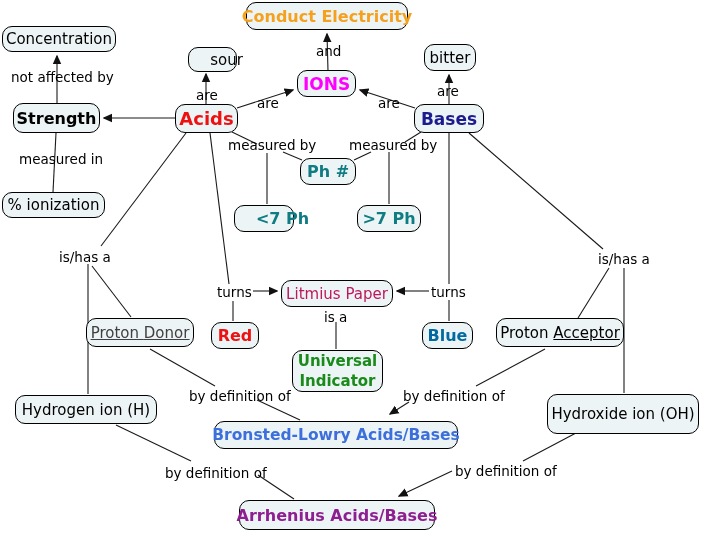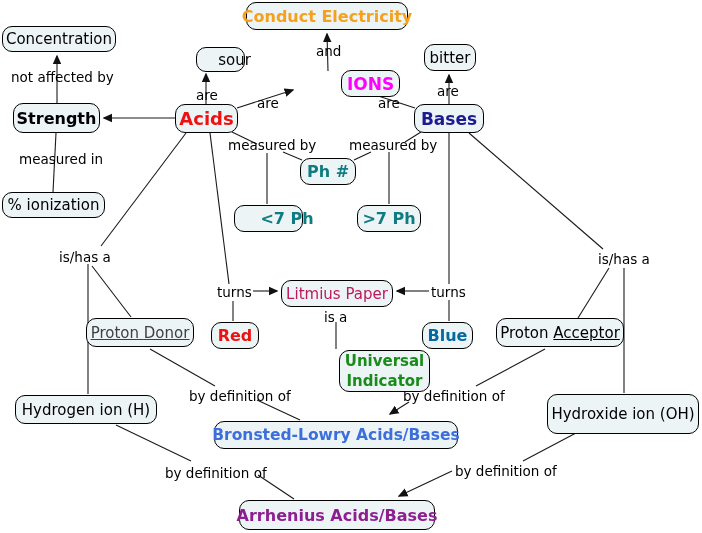--- a/index.html
+++ b/index.html
@@ -15,30 +15,30 @@
     font-size:15px;color:#000;white-space:nowrap;
   }
   .bold{font-weight:bold;}
   .wrap{white-space:normal;line-height:1.35;}
   .u{text-decoration:underline;}
   .elabel{
     position:absolute;z-index:2;font-size:13.5px;color:#000;white-space:nowrap;
   }
   
   #n-concentration{left:2px;top:26px;width:114px;height:26px;}
-  #n-sour{left:196px;top:47px;width:49px;height:25px;padding-left:28px;}
+  #n-sour{left:188px;top:47px;width:49px;height:25px;padding-left:28px;}
   #n-conduct{left:246px;top:2px;width:162px;height:28px;font-size:16px;}
   #n-bitter{left:424px;top:44px;width:52px;height:27px;}
-  #n-ions{left:297px;top:70px;width:59px;height:27px;font-size:17px;margin-left:44px;}
+  #n-ions{left:297px;top:70px;width:59px;height:27px;font-size:17px;}
   #n-strength{left:13px;top:103px;width:87px;height:30px;font-size:16px;}
   #n-acids{left:175px;top:104px;width:63px;height:29px;font-size:18px;}
   #n-bases{left:414px;top:104px;width:70px;height:29px;font-size:17px;}
   #n-pct-ionization{left:2px;top:192px;width:103px;height:26px;text-align:center;}
   #n-ph-number{left:300px;top:158px;width:56px;height:27px;font-size:16px;}
-  #n-below-7-ph{left:234px;top:205px;width:69px;height:27px;font-size:16px;padding-left:37px;}
+  #n-below-7-ph{left:234px;top:205px;width:60px;height:27px;font-size:16px;padding-left:37px;}
   #n-above-7-ph{left:357px;top:205px;width:64px;height:27px;font-size:16px;}
   #n-litmius-paper{left:281px;top:280px;width:112px;height:27px;}
   #n-red{left:211px;top:322px;width:48px;height:27px;font-size:16px;}
   #n-blue{left:422px;top:322px;width:51px;height:27px;font-size:16px;}
   #n-universal{left:292px;top:350px;width:91px;height:42px;font-size:15px;}
   #n-proton-donor{left:86px;top:318px;width:108px;height:29px;}
   #n-proton-acceptor{left:496px;top:318px;width:128px;height:29px;}
   #n-hydrogen-ion{left:15px;top:395px;width:142px;height:29px;}
   #n-hydroxide-ion{left:547px;top:394px;width:152px;height:40px;}
   #n-bronsted{left:214px;top:421px;width:244px;height:28px;font-size:15.5px;}
@@ -121,21 +121,21 @@
   <div class="node bold" id="n-strength" style="color: rgb(0, 0, 0);">Strength</div>
   <div class="node bold" id="n-acids" style="color: rgb(238, 17, 17);">Acids</div>
   <div class="node bold" id="n-bases" style="color: rgb(27, 27, 142);">Bases</div>
   <div class="node" id="n-pct-ionization" style="color: rgb(0, 0, 0);">% ionization</div>
   <div class="node bold" id="n-ph-number" style="color: rgb(14, 124, 130);">Ph #</div>
   <div class="node bold" id="n-below-7-ph" style="color: rgb(14, 124, 130);">&lt;7 Ph</div>
   <div class="node bold" id="n-above-7-ph" style="color: rgb(14, 124, 130);">&gt;7 Ph</div>
   <div class="node" id="n-litmius-paper" style="color: #be185d;">Litmius Paper</div>
   <div class="node bold" id="n-red" style="color: rgb(238, 17, 17);">Red</div>
   <div class="node bold" id="n-blue" style="color: #0369a1; text-align: center;">Blue</div>
-  <div class="node bold wrap" id="n-universal" style="color: rgb(26, 138, 26); margin-left: 47px;">Universal Indicator</div>
+  <div class="node bold wrap" id="n-universal" style="color: rgb(26, 138, 26);">Universal Indicator</div>
   <div class="node" id="n-proton-donor" style="color: #404040; text-decoration: underline;">
     <span><span>Proton </span><span class="u">Donor</span></span>
   </div>
   <div class="node" id="n-proton-acceptor" style="color: rgb(0, 0, 0);">
     <span><span>Proton </span><span class="u">Acceptor</span></span>
   </div>
   <div class="node" id="n-hydrogen-ion" style="color: rgb(0, 0, 0);">Hydrogen ion (H)</div>
   <div class="node" id="n-hydroxide-ion" style="color: rgb(0, 0, 0);">Hydroxide ion (OH)</div>
   <div class="node bold" id="n-bronsted" style="color: rgb(61, 111, 220);">Bronsted-Lowry Acids/Bases</div>
   <div class="node bold" id="n-arrhenius" style="color: rgb(142, 31, 144);">Arrhenius Acids/Bases</div>

